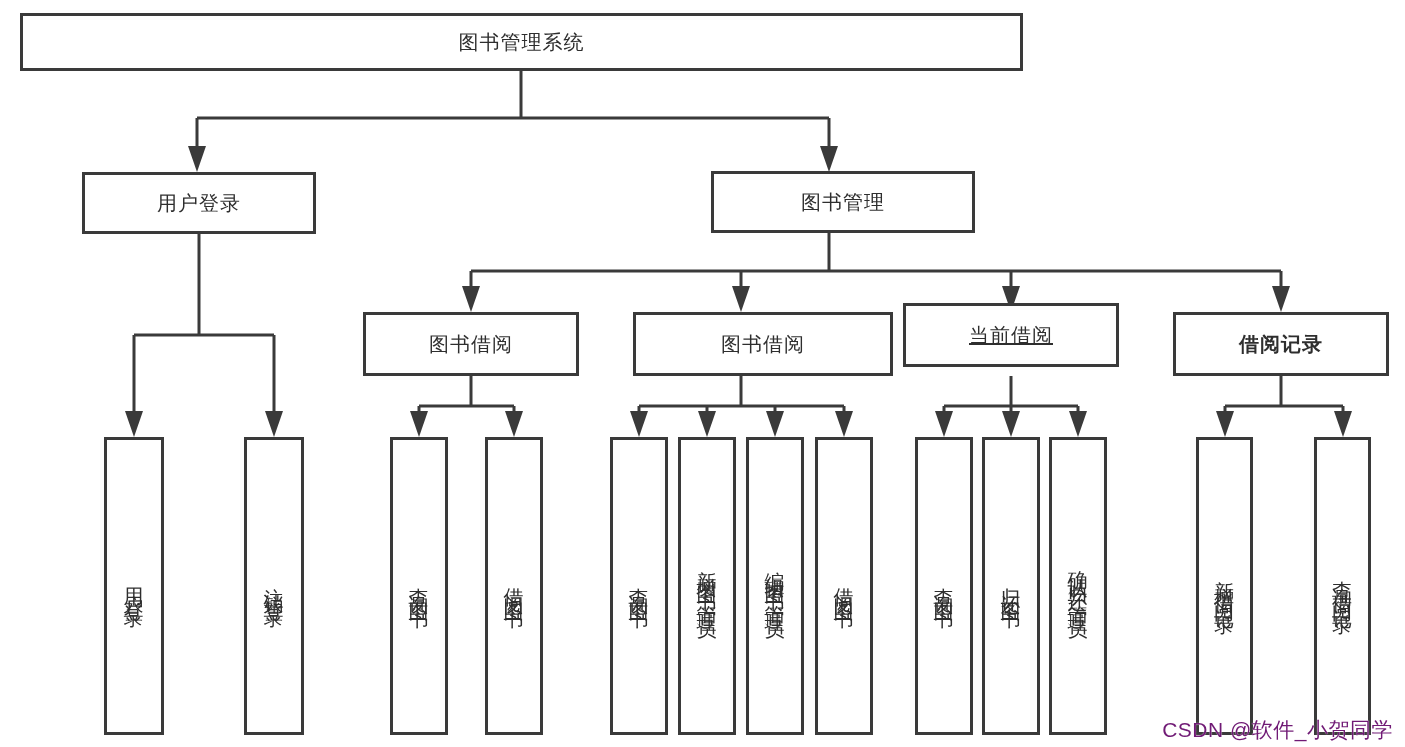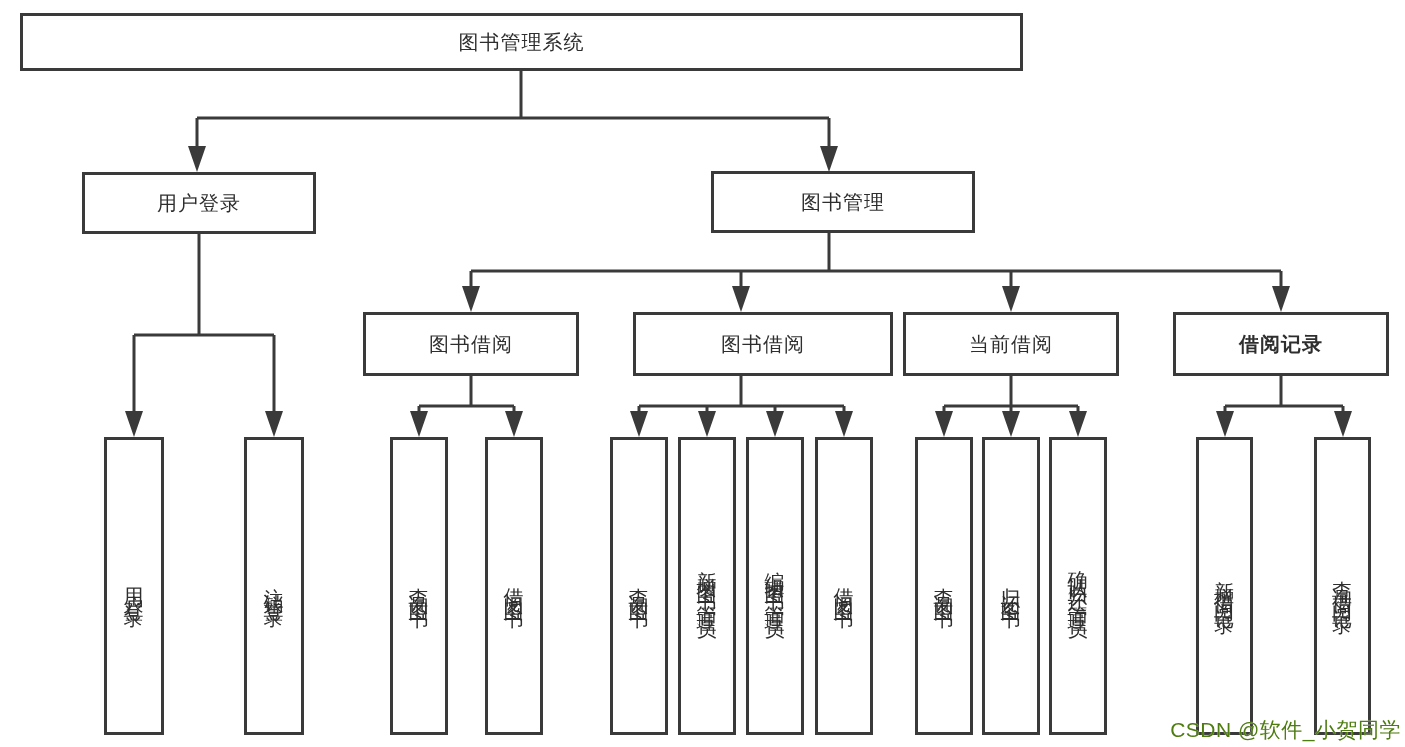--- a/index.html
+++ b/index.html
@@ -36,36 +36,36 @@
   .leaf .vtext {
     writing-mode: vertical-rl;
     text-orientation: mixed;
     letter-spacing: 7px;
     line-height: 1;
     font-size: 20px;
     white-space: nowrap;
   }
   .watermark {
     position: absolute;
-    right: 4px;
+    right: 12px;
     top: 716px;
     z-index: 3;
     font-size: 21px;
-    color: #4d7c0f;
+    color: #701a75;
     letter-spacing: 0.5px;
     text-shadow: 0 0 1px #ffffff;
     white-space: nowrap;
   }
   
   .n-root   { left: 20px;  top: 13px;  width: 1003px; height: 58px; }
   .n-l2-a   { left: 82px;  top: 172px; width: 234px;  height: 62px; }
   .n-l2-b   { left: 711px; top: 171px; width: 264px;  height: 62px; }
   .n-l3-a   { left: 363px; top: 312px; width: 216px;  height: 64px; }
   .n-l3-b   { left: 633px; top: 312px; width: 260px;  height: 64px; }
-  .n-l3-c   { left: 903px; top: 312px; width: 216px;  height: 64px; }
+  .n-l3-c   { left: 903px; top: 303px; width: 216px;  height: 64px; text-decoration: underline; }
   .n-l3-d   { left: 1173px;top: 312px; width: 216px;  height: 64px; font-weight: bold; }
   .n-leaf-1  { left: 104px;  top: 437px; width: 60px; height: 298px; }
   .n-leaf-2  { left: 244px;  top: 437px; width: 60px; height: 298px; }
   .n-leaf-3  { left: 390px;  top: 437px; width: 58px; height: 298px; }
   .n-leaf-4  { left: 485px;  top: 437px; width: 58px; height: 298px; }
   .n-leaf-5  { left: 610px;  top: 437px; width: 58px; height: 298px; }
   .n-leaf-6  { left: 678px;  top: 437px; width: 58px; height: 298px; }
   .n-leaf-7  { left: 746px;  top: 437px; width: 58px; height: 298px; }
   .n-leaf-8  { left: 815px;  top: 437px; width: 58px; height: 298px; }
   .n-leaf-9  { left: 915px;  top: 437px; width: 58px; height: 298px; }

